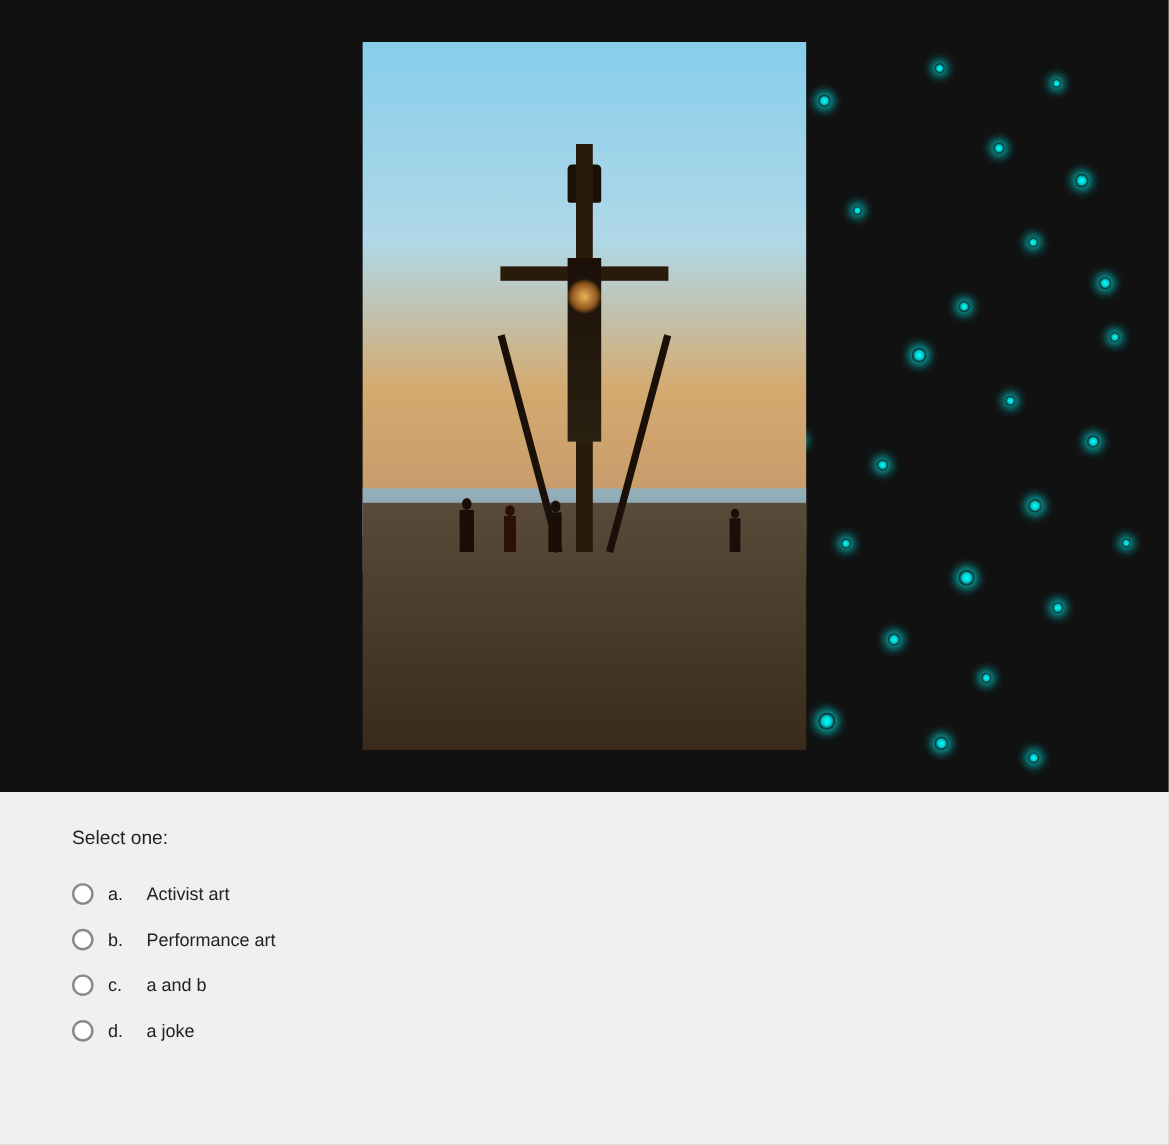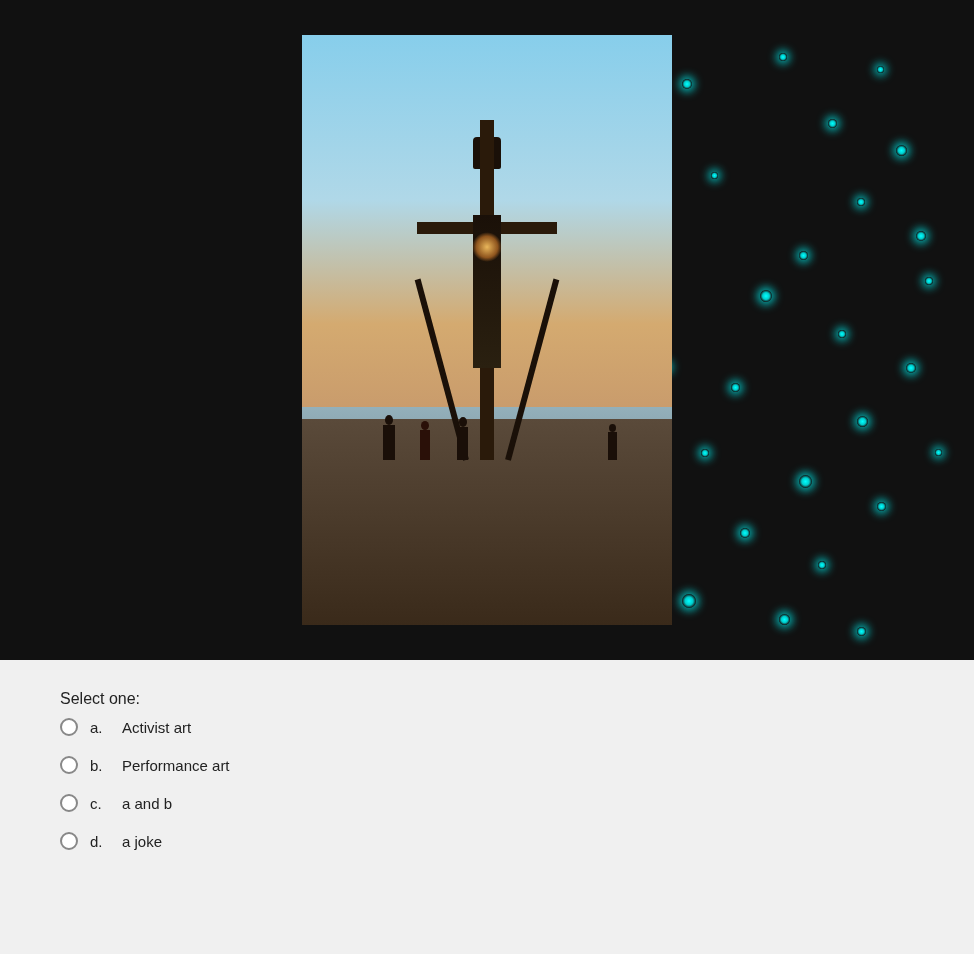--- a/index.html
+++ b/index.html
@@ -191,20 +191,21 @@
 
     .quiz-section {
       width: 100%;
       background-color: #f0f0f0;
       padding: 30px 40px 40px 60px;
     }
 
     .select-one-label {
       font-size: 16px;
       color: #222;
+      margin-bottom: 18px;
       font-weight: normal;
     }
 
     .options-list {
       list-style: none;
       display: flex;
       flex-direction: column;
       gap: 0px;
     }
 

